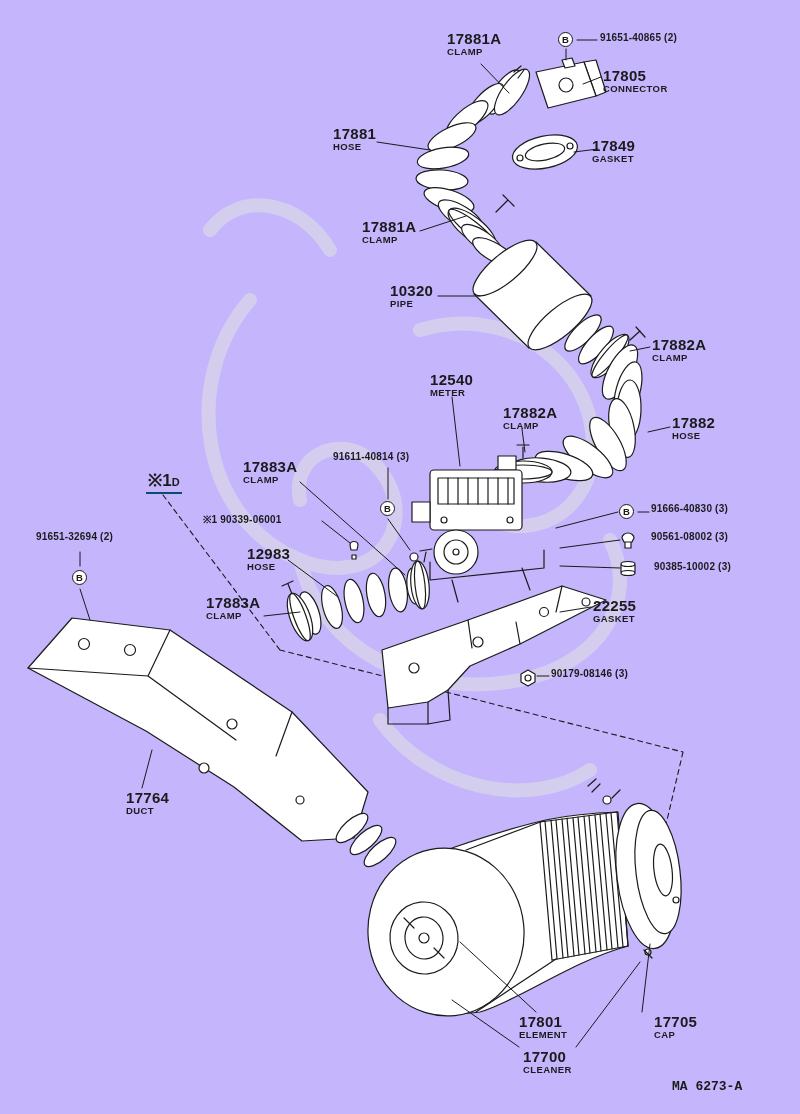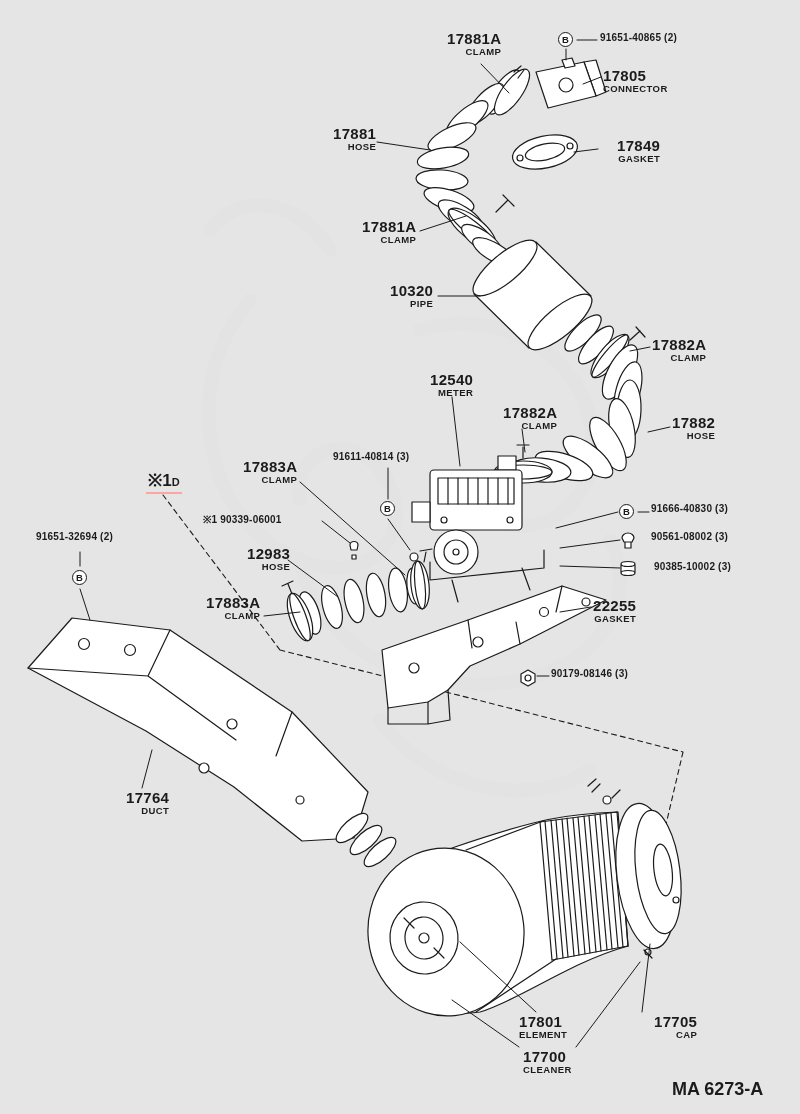--- a/index.html
+++ b/index.html
@@ -1,32 +1,32 @@
 <!DOCTYPE html>
 <html><head>
 <meta charset="utf-8">
 <style>
   html,body{margin:0;padding:0;background:#fff;}
   .stage{
-    position:relative;width:800px;height:1114px;background:#e5e5e5;
+    position:relative;width:800px;height:1114px;background:#c4b5fd;
     font-family:"Liberation Sans",sans-serif;color:#1b1b1b;overflow:hidden;
   }
   svg.art{position:absolute;left:0;top:0;}
   .plabel{position:absolute;line-height:1.08;white-space:nowrap;}
   .plabel .num{font-size:15px;font-weight:bold;letter-spacing:.3px;display:block;}
-  .plabel .sub{font-size:9.5px;font-weight:bold;letter-spacing:.4px;display:block;text-align:right;}
+  .plabel .sub{font-size:9.5px;font-weight:bold;letter-spacing:.4px;display:block;}
   .hwlabel{position:absolute;font-size:10px;font-weight:bold;letter-spacing:.2px;white-space:nowrap;}
   .cb{
     position:absolute;width:15px;height:15px;border:1.6px solid #1b1b1b;border-radius:50%;
     font-size:9.5px;font-weight:bold;display:flex;align-items:center;justify-content:center;
     background:#fff;box-sizing:border-box;
   }
-  .note{position:absolute;font-size:17px;font-weight:bold;border-bottom:2px solid #fca5a5;padding:0 2px 1px 2px;}
+  .note{position:absolute;font-size:17px;font-weight:bold;border-bottom:2px solid #0c4a6e;padding:0 2px 1px 2px;}
   .note .notesub{font-size:11px;}
-  .docnum{position:absolute;font-size:18px;font-weight:bold;}
+  .docnum{position:absolute;font-size:13px;font-weight:bold;font-family:Liberation Mono, monospace;}
 </style>
 </head>
 <body>
 
 <div class="stage">
 
   <svg class="art" width="800" height="1114" viewBox="0 0 800 1114" stroke="#1b1b1b" stroke-width="1.2" fill="none" stroke-linecap="round" stroke-linejoin="round">
 
     <g stroke="#e2e2e2" stroke-width="14" opacity="0.55">
       <path d="M250,300 C180,380 200,520 300,560 C380,592 420,520 380,470 C350,430 290,450 300,500"></path>
@@ -222,21 +222,21 @@
     <span class="sub">CLAMP</span>
   </div>
   <div class="plabel" style="left:603px;top:68px">
     <span class="num">17805</span>
     <span class="sub">CONNECTOR</span>
   </div>
   <div class="plabel" style="left:333px;top:126px">
     <span class="num">17881</span>
     <span class="sub">HOSE</span>
   </div>
-  <div class="plabel" style="left:617px;top:138px">
+  <div class="plabel" style="left:592px;top:138px">
     <span class="num">17849</span>
     <span class="sub">GASKET</span>
   </div>
   <div class="plabel" style="left:362px;top:219px">
     <span class="num">17881A</span>
     <span class="sub">CLAMP</span>
   </div>
   <div class="plabel" style="left:390px;top:283px">
     <span class="num">10320</span>
     <span class="sub">PIPE</span>

